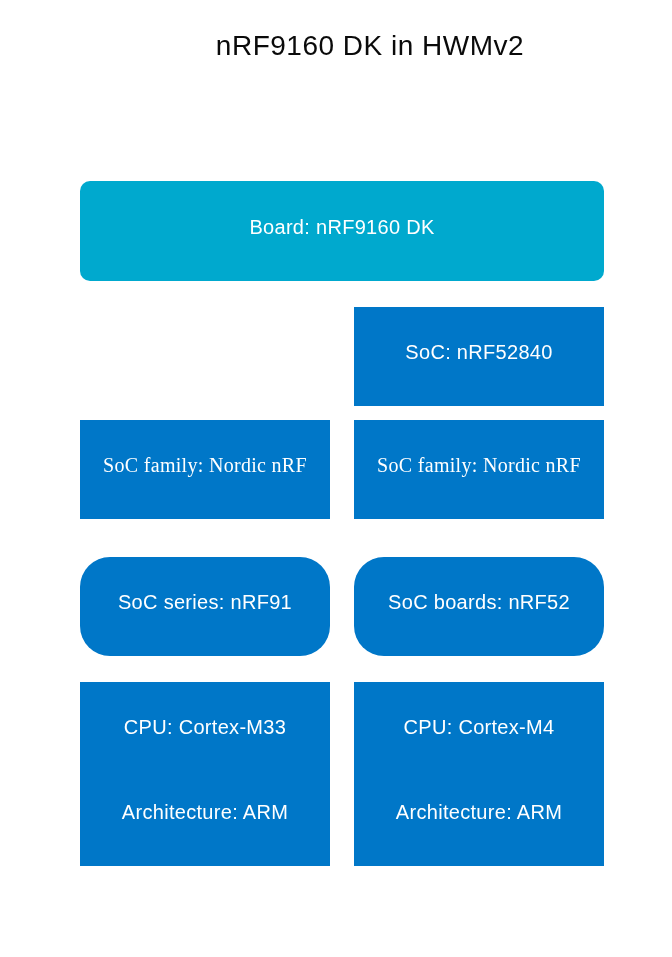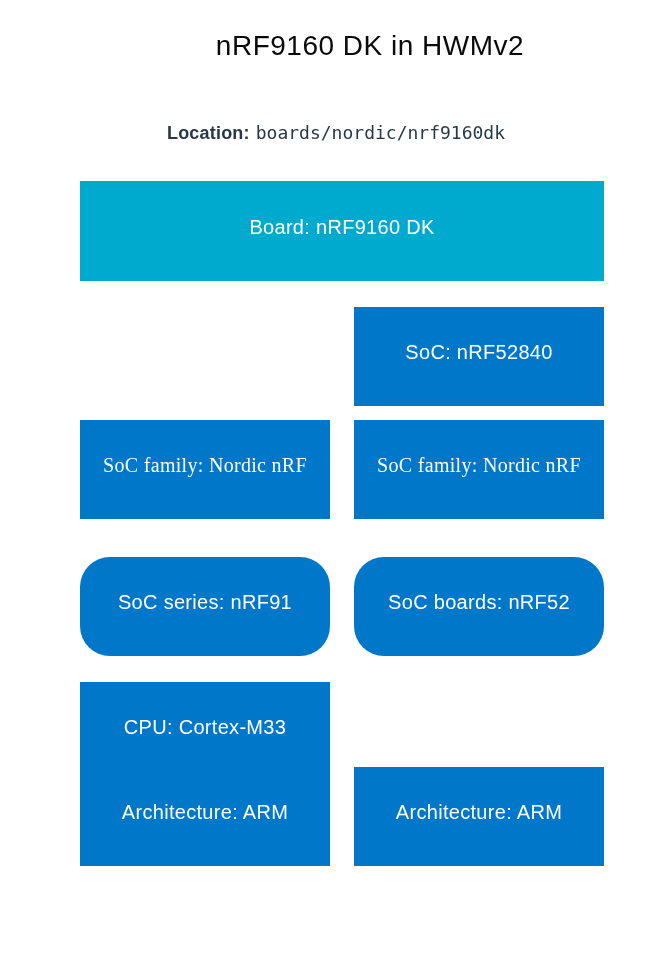--- a/index.html
+++ b/index.html
@@ -55,20 +55,21 @@
     font-weight: 400;
     letter-spacing: 0.3px;
     text-align: center;
   }
   .board-box {
     left: 80px;
     top: 181px;
     width: 524px;
     height: 100px;
     background: #00A9CE;
+    border-radius: 10px;
   }
   .cell {
     width: 250px;
     height: 99px;
     background: #0077C8;
   }
   .col-left  { left: 80px;  }
   .col-right { left: 354px; }
   .row-0 { top: 307px; }
   .row-1 { top: 420px; font-family: Liberation Serif, serif; }
@@ -76,32 +77,30 @@
   .row-3 { top: 682px; }
   .row-4 { top: 767px; }
 </style>
 </head>
 <body>
 
 <div class="page">
 
   <div class="title">nRF9160 DK in HWMv2</div>
 
-  <div class="location-line">
-    <span class="location-label">Location:</span><span class="location-path">boards/nordic/nrf9160dk</span>
-  </div>
 
   <div class="box board-box">Board: nRF9160 DK</div>
 
   <div class="box cell col-right row-0">SoC: nRF52840</div>
 
   <div class="box cell col-left row-1">SoC family: Nordic nRF</div>
   <div class="box cell col-right row-1">SoC family: Nordic nRF</div>
 
   <div class="box cell col-left row-2">SoC series: nRF91</div>
   <div class="box cell col-right row-2">SoC boards: nRF52</div>
 
   <div class="box cell col-left row-3">CPU: Cortex-M33</div>
+  <div class="box cell col-right row-3">CPU: Cortex-M4</div>
 
   <div class="box cell col-left row-4">Architecture: ARM</div>
   <div class="box cell col-right row-4">Architecture: ARM</div>
 
 </div>
 
 </body></html>

